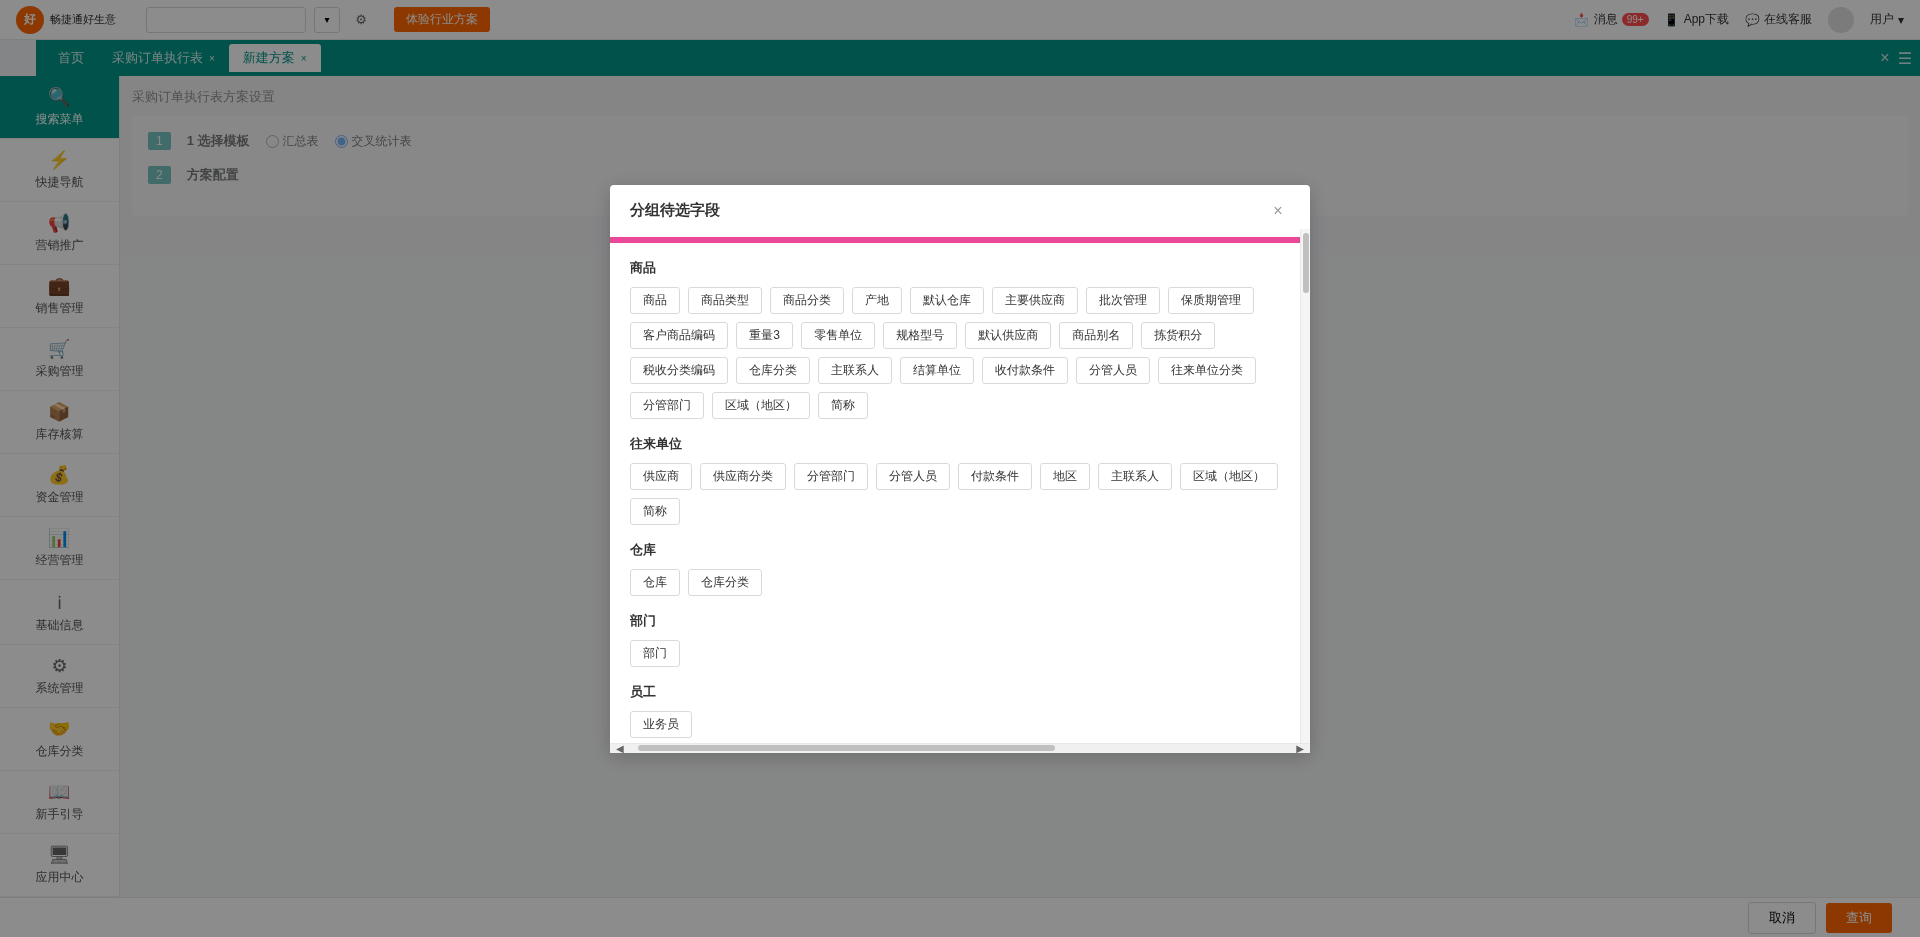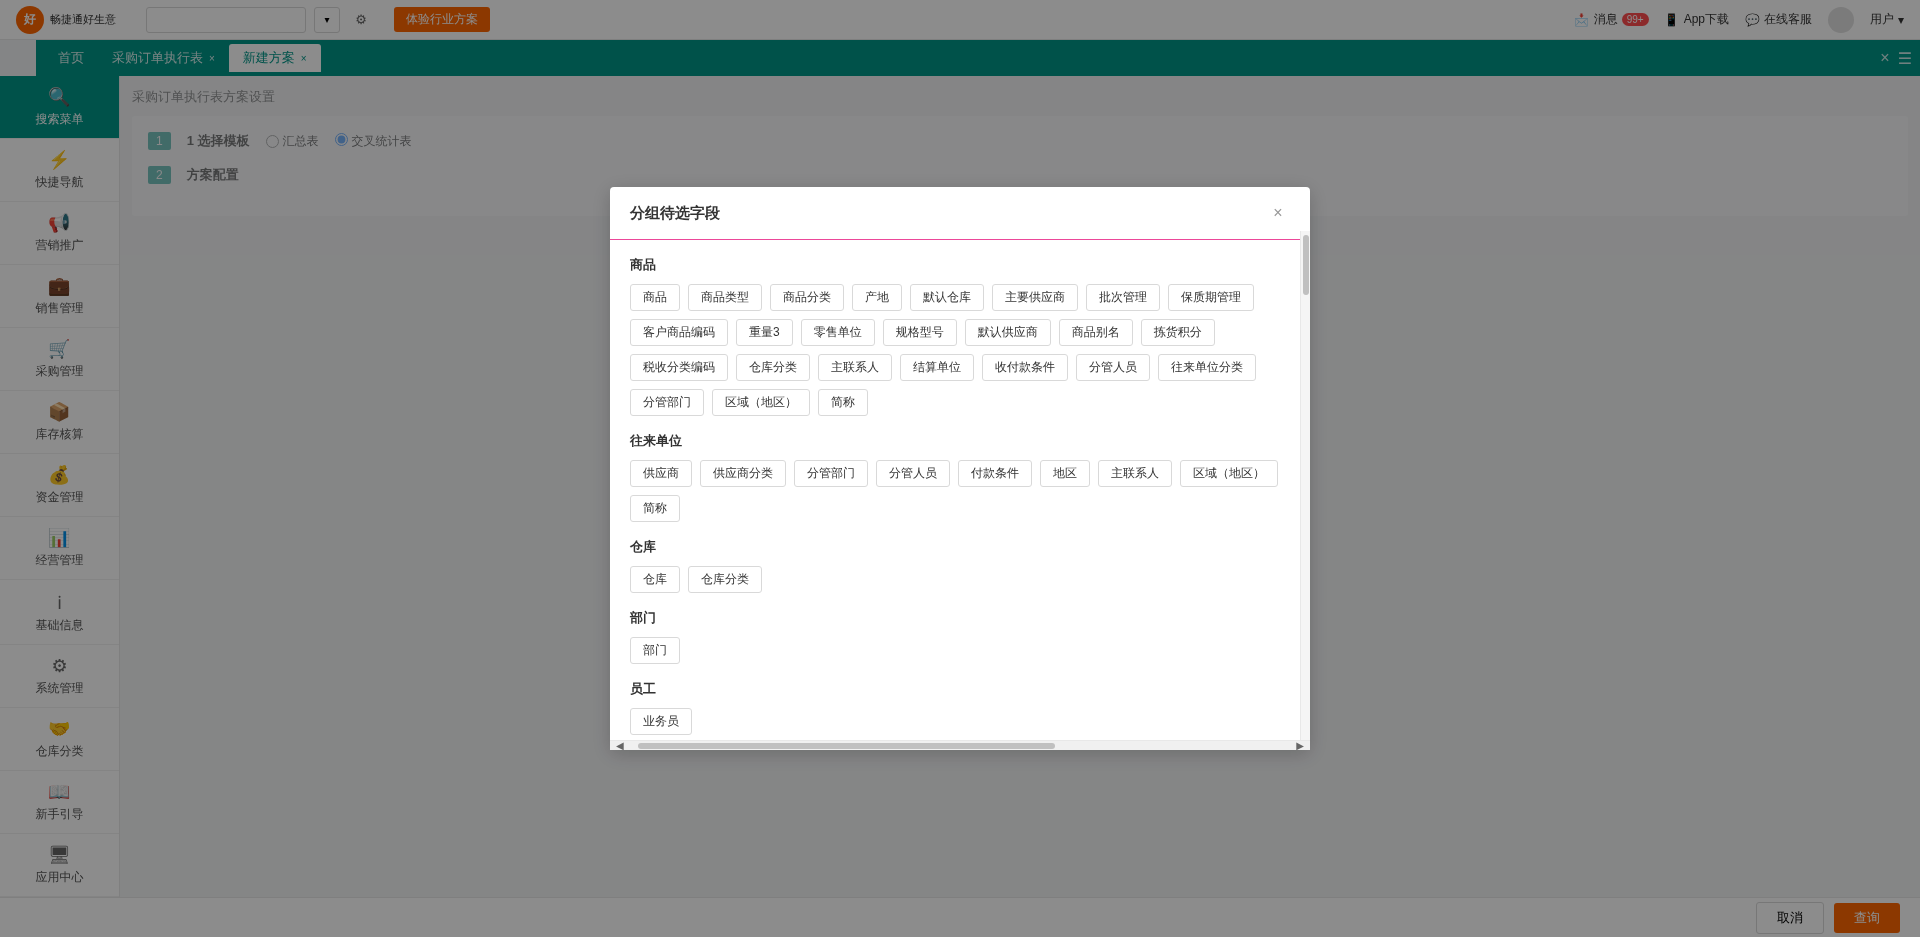--- a/index.html
+++ b/index.html
@@ -201,21 +201,21 @@
       position: fixed;
       bottom: 0;
       left: 0;
       right: 0;
       height: 40px;
       background: #fff;
       border-top: 1px solid #e8e8e8;
       display: flex;
       align-items: center;
       justify-content: flex-end;
-      padding: 0 20px;
+      padding: 0 28px;
       gap: 10px;
       z-index: 50;
     }
     .btn-cancel {
       padding: 6px 20px;
       border: 1px solid #d9d9d9;
       background: #fff;
       border-radius: 3px;
       cursor: pointer;
       font-size: 13px;
@@ -247,21 +247,21 @@
       max-height: 600px;
       display: flex;
       flex-direction: column;
       box-shadow: 0 4px 20px rgba(0,0,0,0.2);
     }
     .modal-header {
       display: flex;
       align-items: center;
       justify-content: space-between;
       padding: 14px 20px;
-      border-bottom: 1px solid #ec4899;
+      border-bottom: 6px solid #ec4899;
       flex-shrink: 0;
     }
     .modal-title {
       font-size: 15px;
       font-weight: 600;
       color: #333;
     }
     .modal-close {
       cursor: pointer;
       font-size: 16px;
@@ -269,20 +269,21 @@
       width: 24px;
       height: 24px;
       display: flex;
       align-items: center;
       justify-content: center;
     }
     .modal-body {
       flex: 1;
       overflow-y: auto;
       padding: 16px 20px;
+      font-family: Liberation Mono, monospace;
     }
 
     
     .modal-scroll-track {
       height: 10px;
       background: #f0f0f0;
       border-top: 1px solid #e8e8e8;
       display: flex;
       align-items: center;
       padding: 0 2px;
@@ -445,21 +446,21 @@
 <div class="main-content" style="opacity:0.5;">
   <div class="page-title">采购订单执行表方案设置</div>
   <div style="background:#fff;padding:16px;border-radius:3px;">
     <div style="display:flex;align-items:center;gap:16px;margin-bottom:16px;">
       <span style="background:#009688;color:#fff;padding:2px 8px;border-radius:2px;font-size:12px;">1</span>
       <span style="font-weight:600;">1 选择模板</span>
       <label style="display:flex;align-items:center;gap:4px;font-size:12px;">
         <input type="radio" name="template" style="">
         <span>汇总表</span>
       </label>
-      <label style="display:flex;align-items:flex-start;gap:4px;font-size:12px;">
+      <label style="display:flex;align-items:center;gap:4px;font-size:12px;">
         <input type="radio" name="template" checked="" style="">
         <span>交叉统计表</span>
       </label>
     </div>
     <div style="display:flex;align-items:center;gap:16px;margin-bottom:16px;">
       <span style="background:#009688;color:#fff;padding:2px 8px;border-radius:2px;font-size:12px;">2</span>
       <span style="font-weight:600;text-align:center;">方案配置</span>
     </div>
   </div>
 </div>

